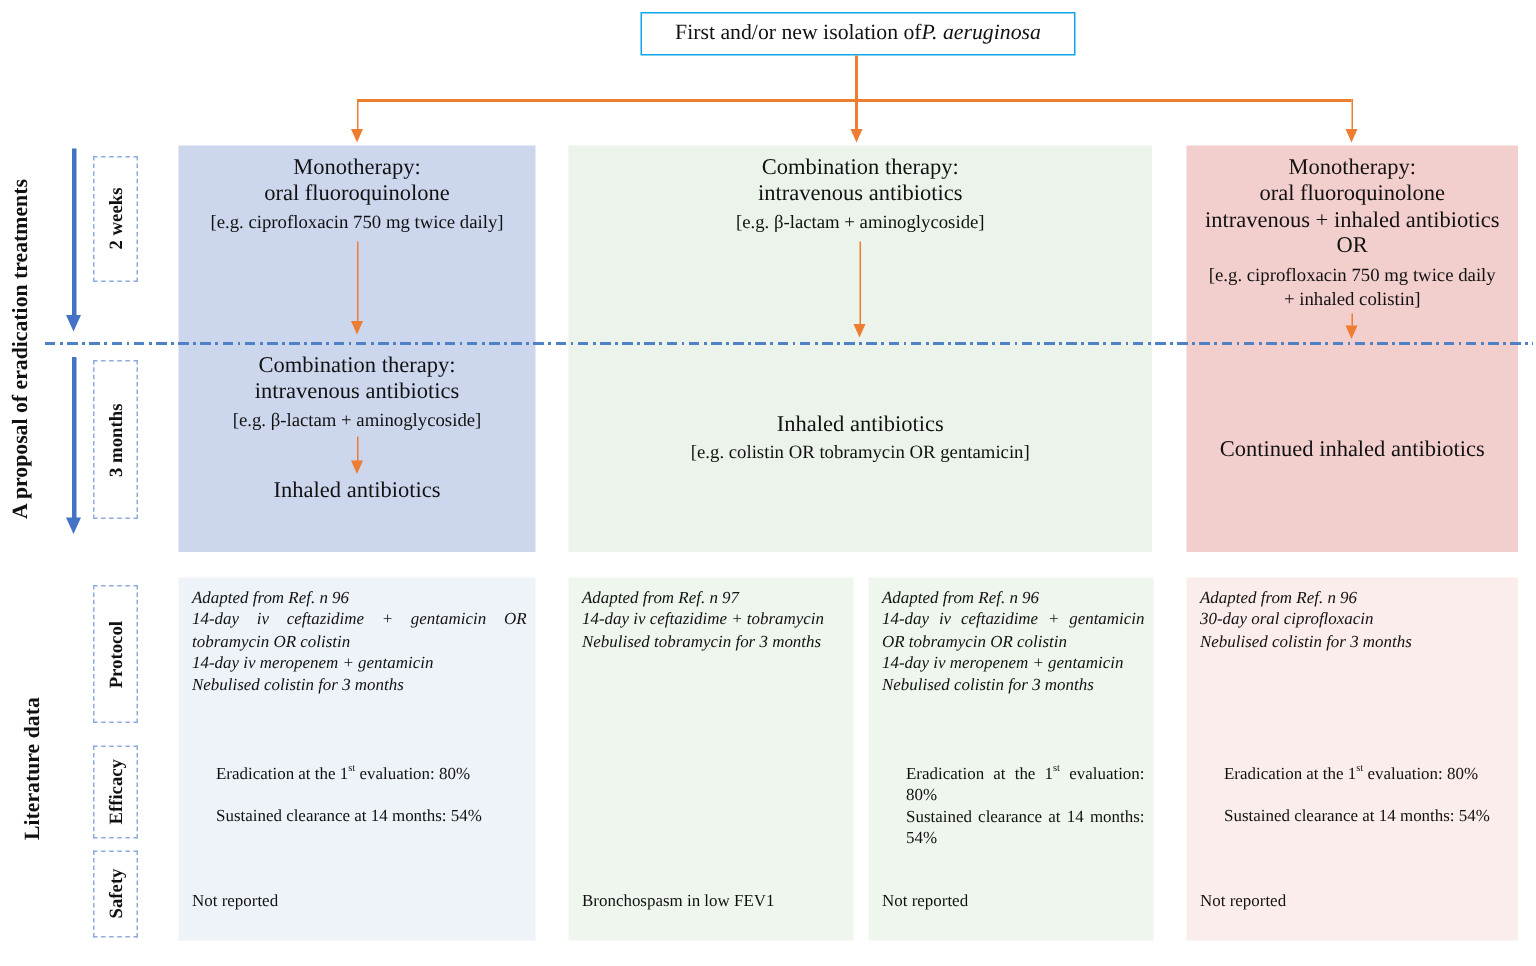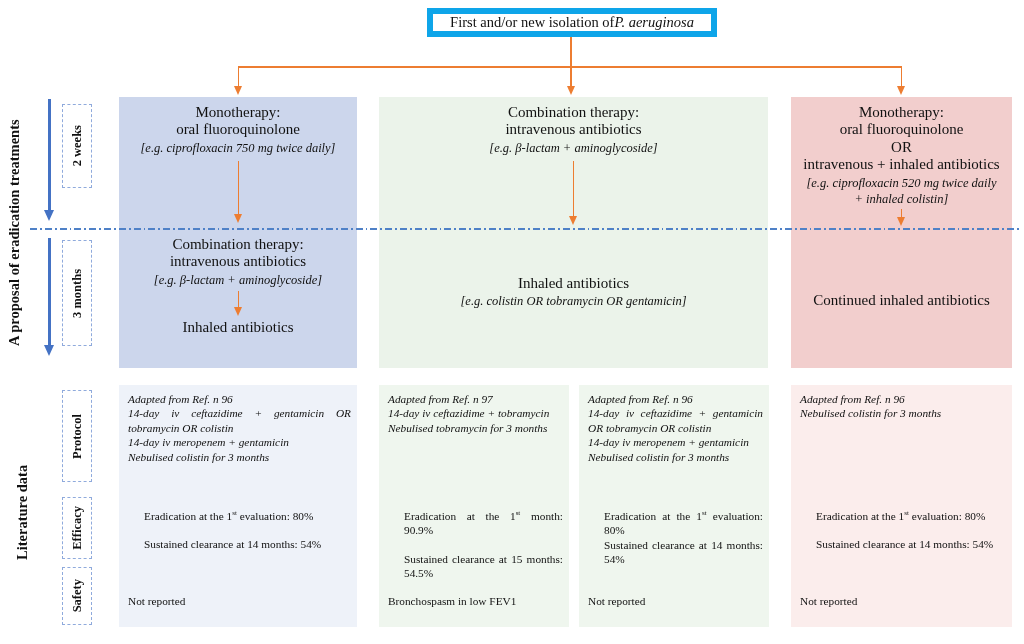--- a/index.html
+++ b/index.html
@@ -2,21 +2,21 @@
 <html><head>
 <meta charset="utf-8">
 <style>
   * { margin:0; padding:0; box-sizing:border-box; }
   body { background:#fff; }
   .page { position:relative; width:1024px; height:644px; background:#fff; overflow:hidden;
           font-family:"Liberation Serif","DejaVu Serif",serif; color:#111; }
 
   
   .title-box { position:absolute; left:427px; top:8px; width:290px; height:29px;
-               border:6px solid #0ea5e9; background:#fff; display:flex; align-items:center;
+               border:1px solid #0ea5e9; background:#fff; display:flex; align-items:center;
                justify-content:center; font-size:14.5px; }
   .title-box i { font-style:italic; }
 
   
   .oline-v { position:absolute; width:1.5px; background:#ED7D31; }
   .oline-h { position:absolute; height:1.5px; background:#ED7D31; }
   .ohead   { position:absolute; width:0; height:0;
              border-left:4px solid transparent; border-right:4px solid transparent;
              border-top:9px solid #ED7D31; }
 
@@ -39,21 +39,21 @@
              background:repeating-linear-gradient(90deg,#4f81c7 0 7px,transparent 7px 10px,
                         #4f81c7 10px 11.8px,transparent 11.8px 14.8px); }
 
   
   .tb { position:absolute; top:97px; height:271px; }
   .tb-blue  { left:119px; width:238px; background:#ccd6ec; }
   .tb-green { left:379px; width:389px; background:#ebf3ea; }
   .tb-pink  { left:791px; width:221px; background:#f2cecd; }
   .blk { position:absolute; left:2px; right:2px; text-align:center; }
   .h  { font-size:15px; line-height:1.16; }
-  .ex { font-size:12.5px; font-style:italic; line-height:1.35; margin-top:1px; }
+  .ex { font-size:12.5px; line-height:1.35; margin-top:1px; }
   .b1 { top:7px; }  .b2 { top:139px; } .b3 { top:222px; }
   .g1 { top:7px; }  .g2 { top:178px; }
   .p1 { top:7px; }  .p2 { top:195px;text-align:center; }
 
   
   .lb { position:absolute; top:385px; height:242px; }
   .lb1 { left:119px; width:238px; background:#eef2f9; }
   .lb2 { left:379px; width:190px; background:#eff6ee; }
   .lb3 { left:579px; width:190px; background:#eff6ee; }
   .lb4 { left:791px; width:221px; background:#fbedec; }
@@ -132,23 +132,23 @@
     <div class="blk g2">
       <div class="h">Inhaled antibiotics</div>
       <div class="ex">[e.g. colistin OR tobramycin OR gentamicin]</div>
     </div>
   </div>
 
   <div class="tb tb-pink">
     <div class="blk p1">
       <div class="h">Monotherapy:</div>
       <div class="h">oral fluoroquinolone</div>
+      <div class="h">intravenous + inhaled antibiotics</div>
       <div class="h">OR</div>
-      <div class="h">intravenous + inhaled antibiotics</div>
-      <div class="ex">[e.g. ciprofloxacin 520 mg twice daily</div>
+      <div class="ex">[e.g. ciprofloxacin 750 mg twice daily</div>
       <div class="ex" style="margin-top:0;">+ inhaled colistin]</div>
     </div>
     <div class="blk p2">
       <div class="h">Continued inhaled antibiotics</div>
     </div>
   </div>
 
   <div class="oline-v" style="left:237.5px; top:161px; height:54px;"></div>
   <div class="ohead" style="left:234px; top:214px;"></div>
   <div class="oline-v" style="left:237.5px; top:291px; height:17px;"></div>
@@ -173,44 +173,41 @@
     </div>
     <div class="lit-safety">Not reported</div>
   </div>
 
   <div class="lb lb2">
     <div class="lit-protocol">
         <div>Adapted from Ref. n 97</div>
         <div>14-day iv ceftazidime + tobramycin</div>
         <div>Nebulised tobramycin for 3 months</div>
       </div>
-    <div class="lit-efficacy">
-      <div class="eff-p"><span>Eradication at the 1</span><sup>st</sup><span> month: 90.9%</span></div>
-      <div class="eff-p">Sustained clearance at 15 months: 54.5%</div>
-    </div>
     <div class="lit-safety">Bronchospasm in low FEV1</div>
   </div>
 
   <div class="lb lb3">
     <div class="lit-protocol">
         <div>Adapted from Ref. n 96</div>
         <div>14-day iv ceftazidime + gentamicin OR tobramycin OR colistin</div>
         <div>14-day iv meropenem + gentamicin</div>
         <div>Nebulised colistin for 3 months</div>
       </div>
     <div class="lit-efficacy">
       <div class="eff-p" style="margin-bottom:0;"><span>Eradication at the 1</span><sup>st</sup><span> evaluation: 80%</span></div>
       <div class="eff-p">Sustained clearance at 14 months: 54%</div>
     </div>
     <div class="lit-safety">Not reported</div>
   </div>
 
   <div class="lb lb4">
     <div class="lit-protocol">
         <div>Adapted from Ref. n 96</div>
+        <div>30-day oral ciprofloxacin</div>
         <div>Nebulised colistin for 3 months</div>
       </div>
     <div class="lit-efficacy">
       <div class="eff-p"><span>Eradication at the 1</span><sup>st</sup><span> evaluation: 80%</span></div>
       <div class="eff-p">Sustained clearance at 14 months: 54%</div>
     </div>
     <div class="lit-safety">Not reported</div>
   </div>
 
 </div>

